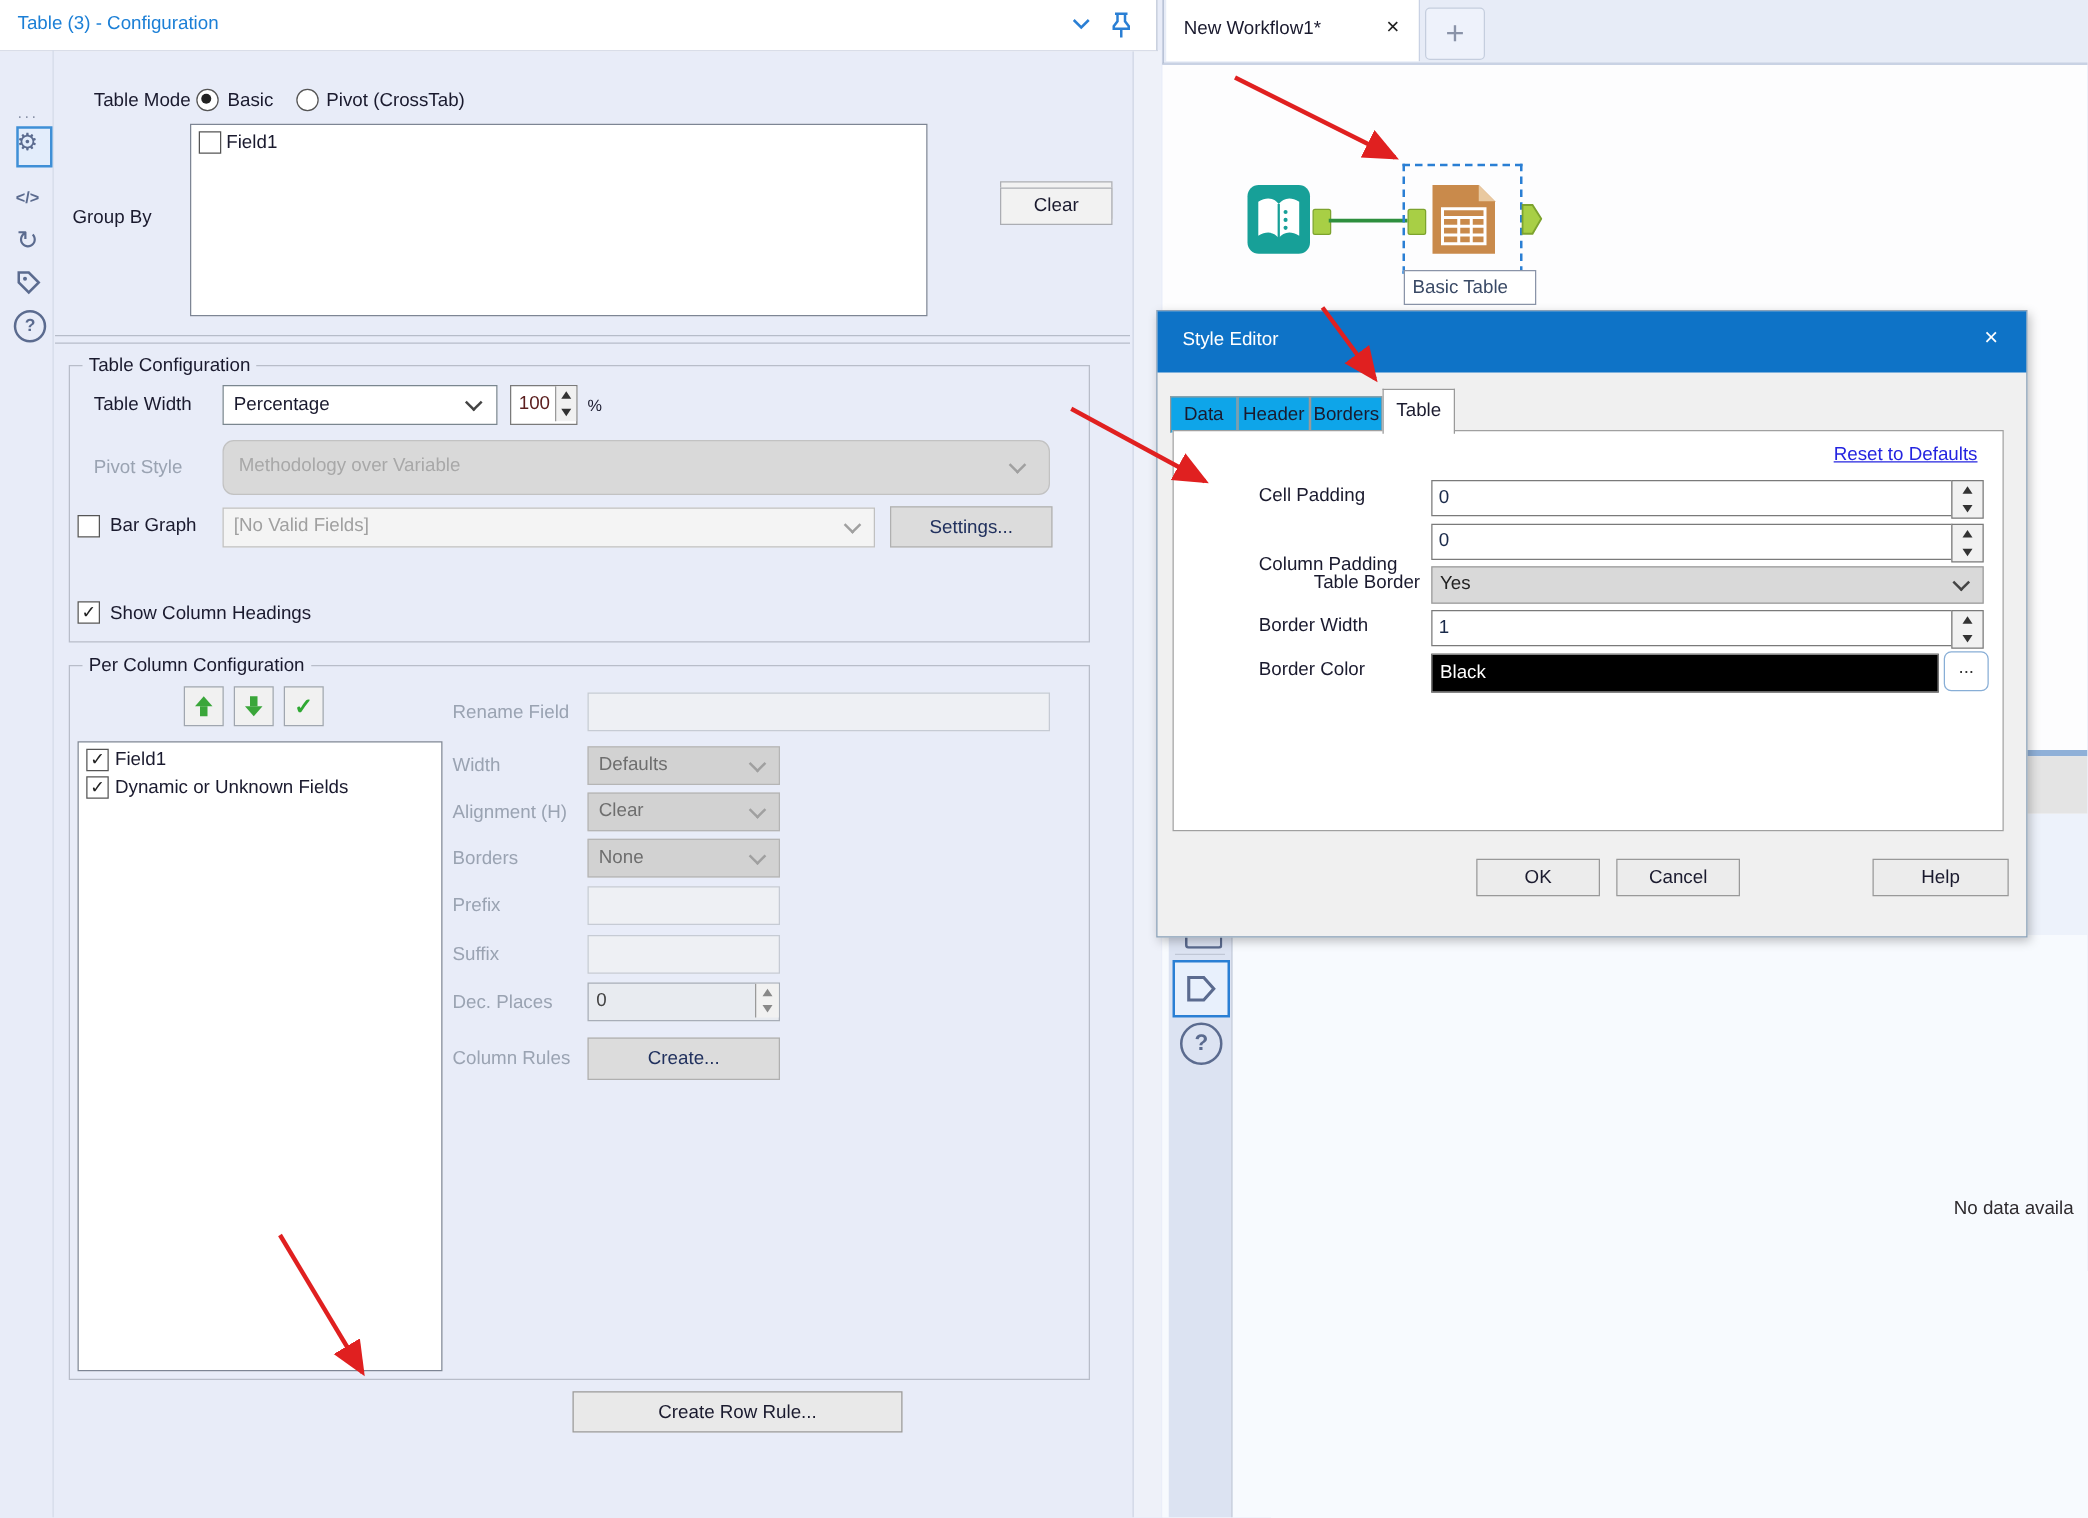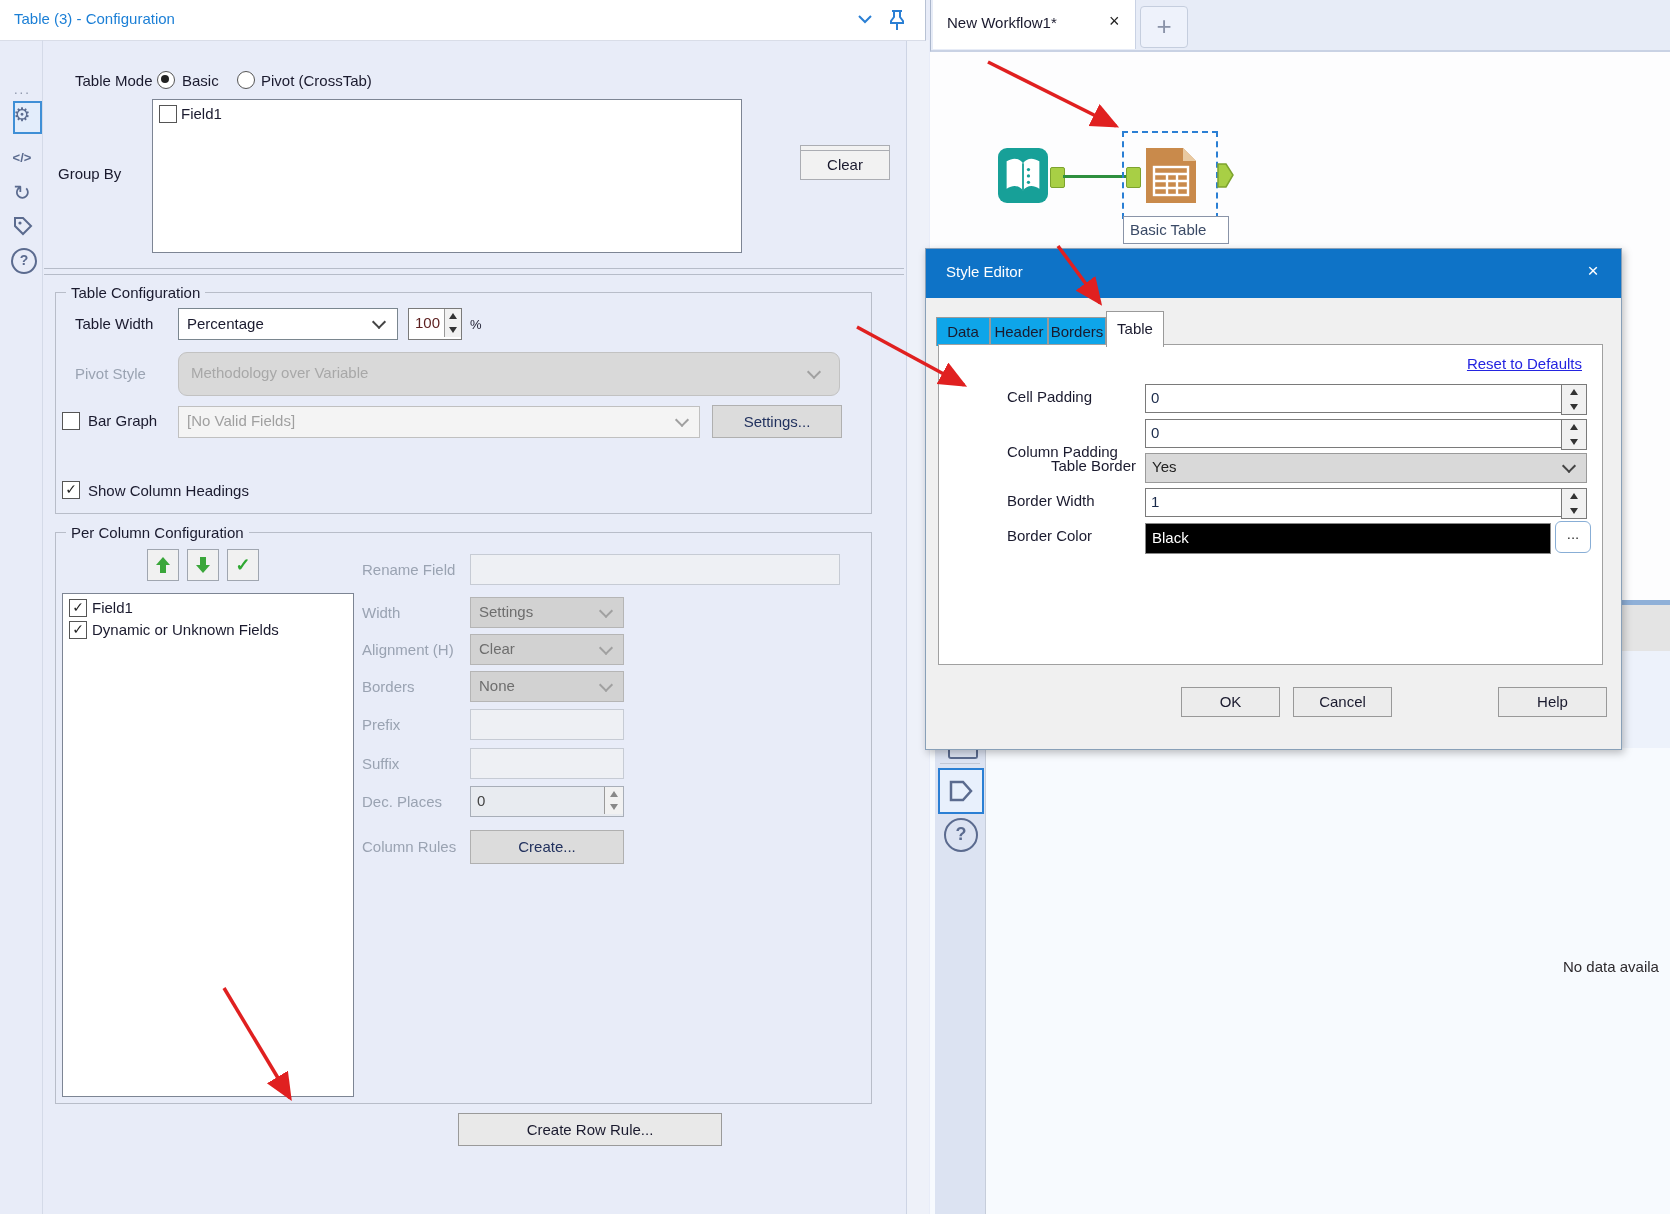--- a/index.html
+++ b/index.html
@@ -189,21 +189,21 @@
     <span class="abs lbl" style="left:29px;top:5px;">Field1</span>
     <span class="abs cb" style="left:6px;top:27px;">✓</span>
     <span class="abs lbl" style="left:29px;top:27px;">Dynamic or Unknown Fields</span>
   </div>
 
   <span class="abs dlbl" style="left:362px;top:561px;">Rename Field</span>
   <div class="abs input-dis" style="left:470px;top:554px;width:368px;height:29px;"></div>
 
   <span class="abs dlbl" style="left:362px;top:604px;">Width</span>
   <div class="abs combo-grey" style="left:470px;top:597px;width:152px;height:29px;">
-    <span class="abs" style="left:8px;top:5px;">Settings</span>
+    <span class="abs" style="left:8px;top:5px;">Defaults</span>
     <span class="abs chev grey" style="left:130px;top:8px;"></span>
   </div>
 
   <span class="abs dlbl" style="left:362px;top:641px;">Alignment (H)</span>
   <div class="abs combo-grey" style="left:470px;top:634px;width:152px;height:29px;">
     <span class="abs" style="left:8px;top:5px;">Clear</span>
     <span class="abs chev grey" style="left:130px;top:8px;"></span>
   </div>
 
   <span class="abs dlbl" style="left:362px;top:678px;">Borders</span>

